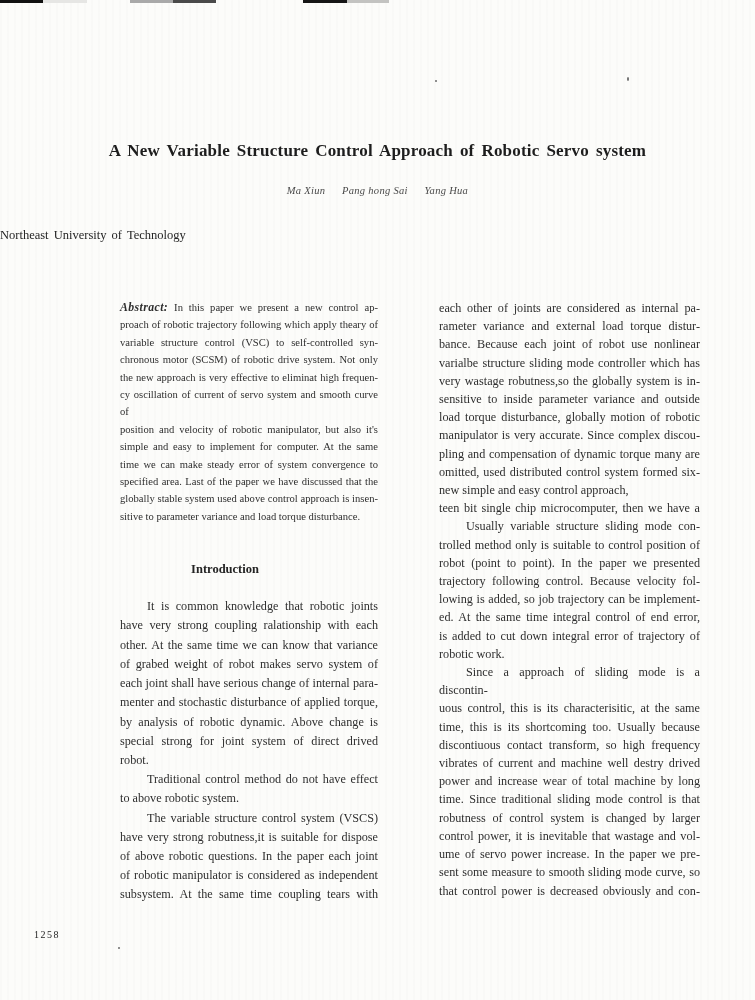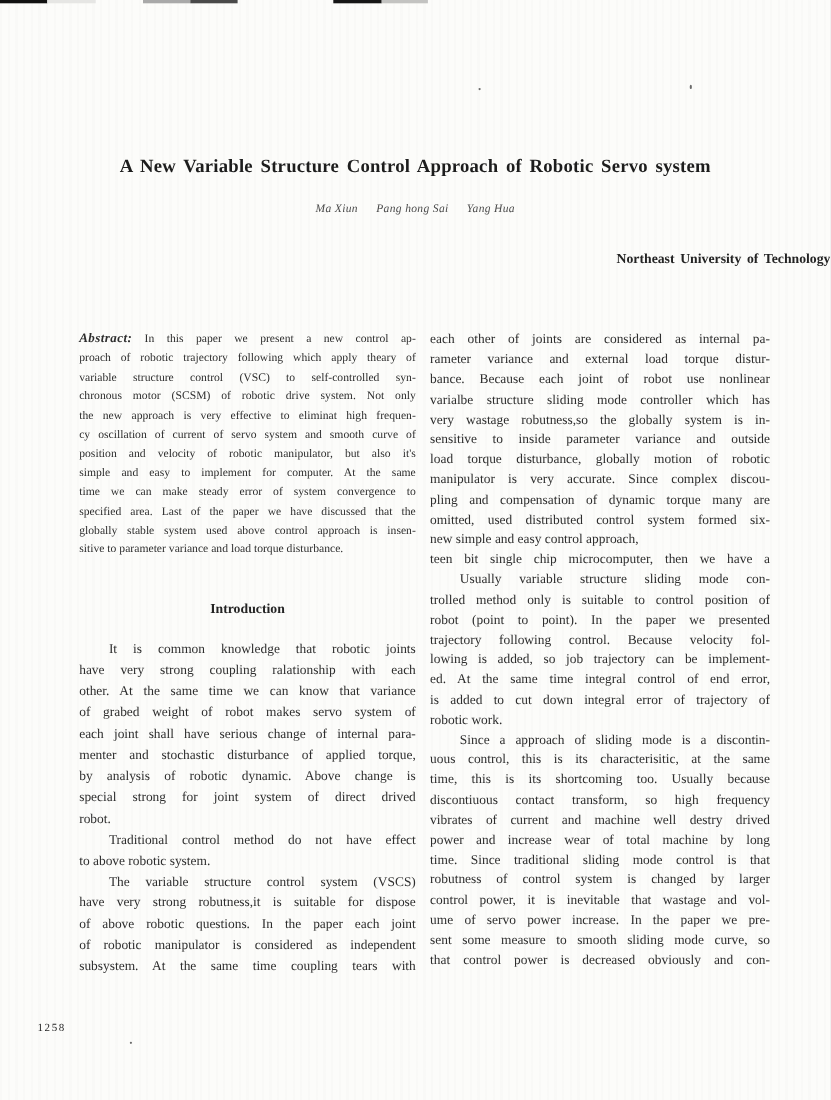--- a/index.html
+++ b/index.html
@@ -31,34 +31,34 @@
     text-align:center;font-weight:bold;font-size:17px;line-height:22px;
     word-spacing:2.5px;letter-spacing:0.2px;color:#1d1d1d;
   }
   .authors{
     position:absolute;top:185px;left:0;right:0;
     text-align:center;font-style:italic;font-size:10.5px;color:#4a4a4a;
     letter-spacing:0.3px;
   }
   .affiliation{
     position:absolute;top:228px;left:0;right:0;
-    text-align:right;font-weight:bold;font-size:12.5px;word-spacing:2px;color:#242424;
+    text-align:left;font-weight:normal;font-size:12.5px;word-spacing:2px;color:#242424;
   }
   .col{position:absolute;top:299px;}
   .col-left{left:72px;width:306px;}
   .col-right{left:391px;width:309px;}
   .abstract{font-size:10.6px;line-height:17.4px;}
   .ab-label{font-weight:bold;font-style:italic;font-size:11.8px;letter-spacing:0.4px;}
   .sec-heading{
     margin-top:37px;margin-bottom:20px;
     text-align:center;font-weight:bold;font-size:12.5px;color:#242424;
   }
   .bodytext{font-size:12.2px;line-height:19.2px;}
   .col-right .bodytext{line-height:18.2px;}
-  .line{text-align:justify;text-align-last:justify;}
+  .line{text-align:justify;text-align-last:justify;margin-left:48px;}
   .line.end{text-align-last:left;}
   .line.indent{text-indent:27px;}
   .page-number{
     position:absolute;top:929px;left:0;right:0;
     text-align:left;font-size:10px;letter-spacing:1.5px;color:#242424;padding-left:34px;
   }
 </style>
 </head>
 <body>
 

